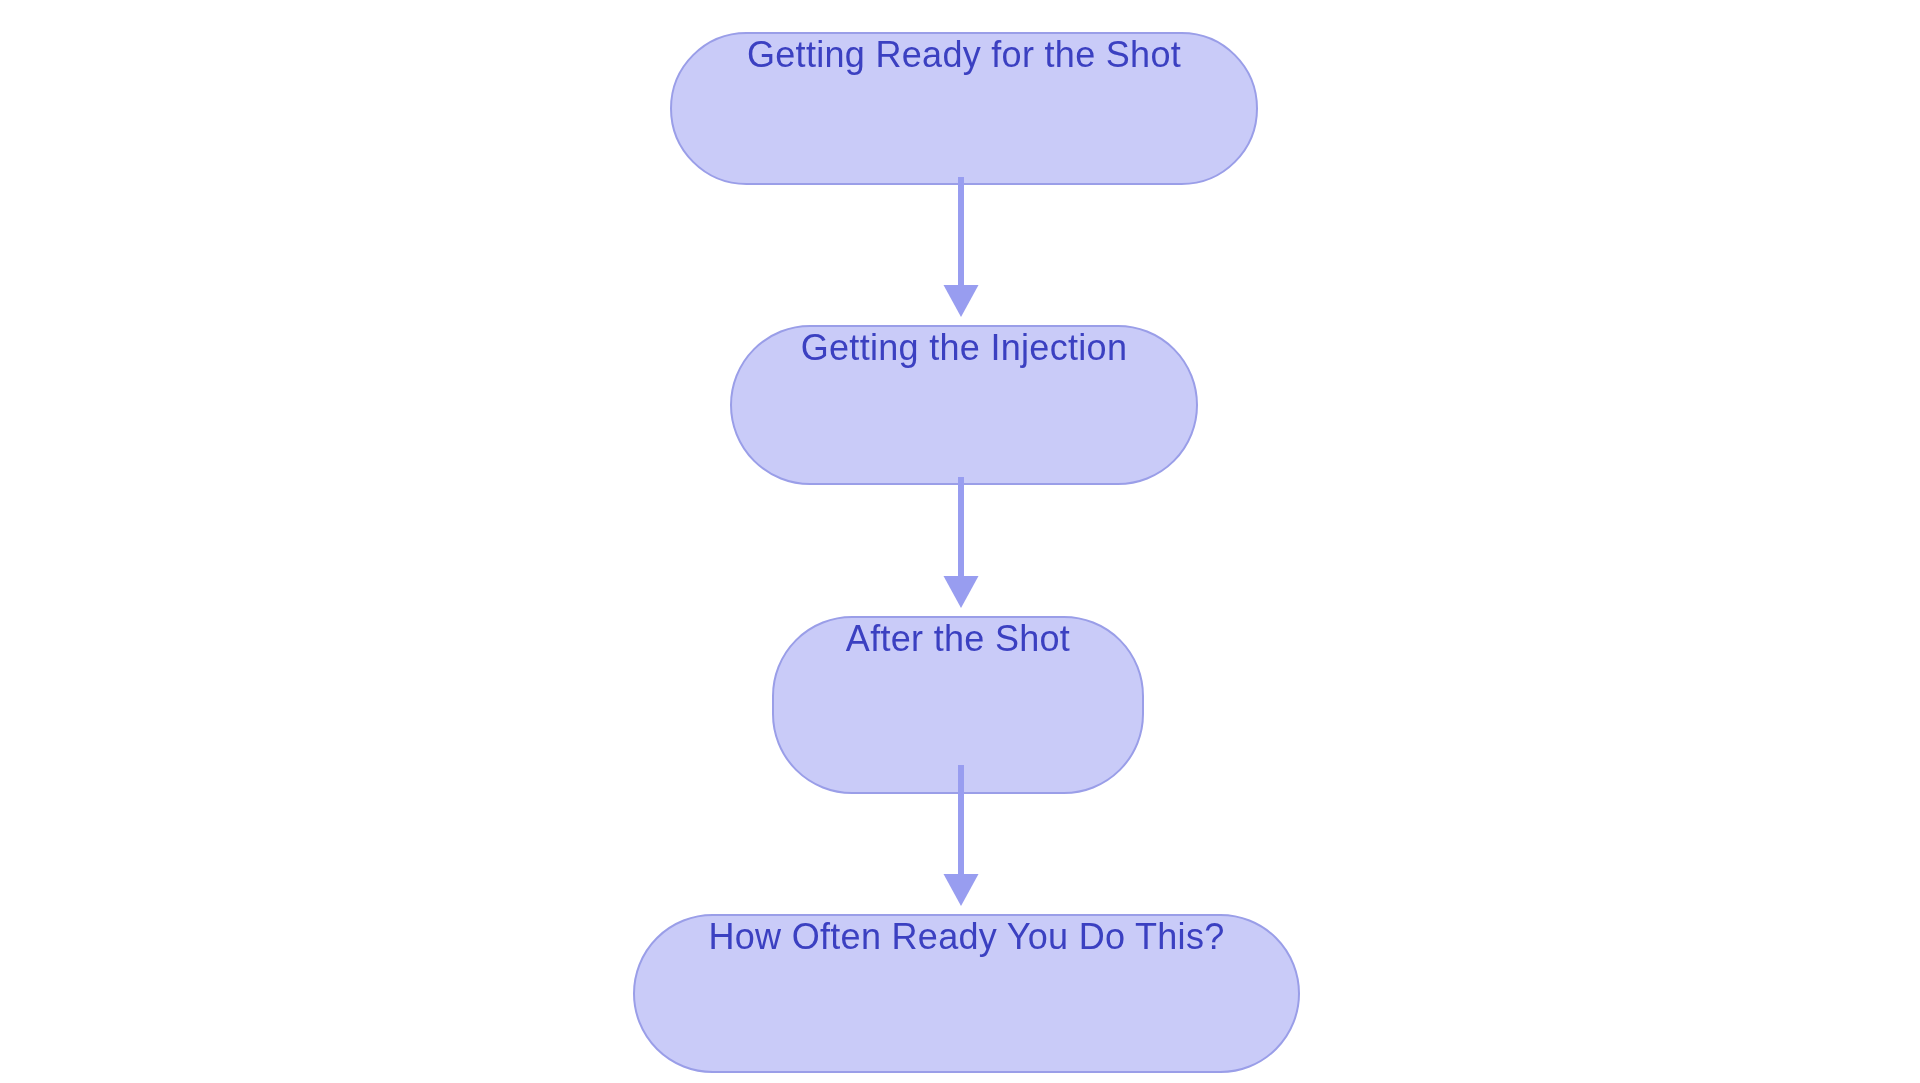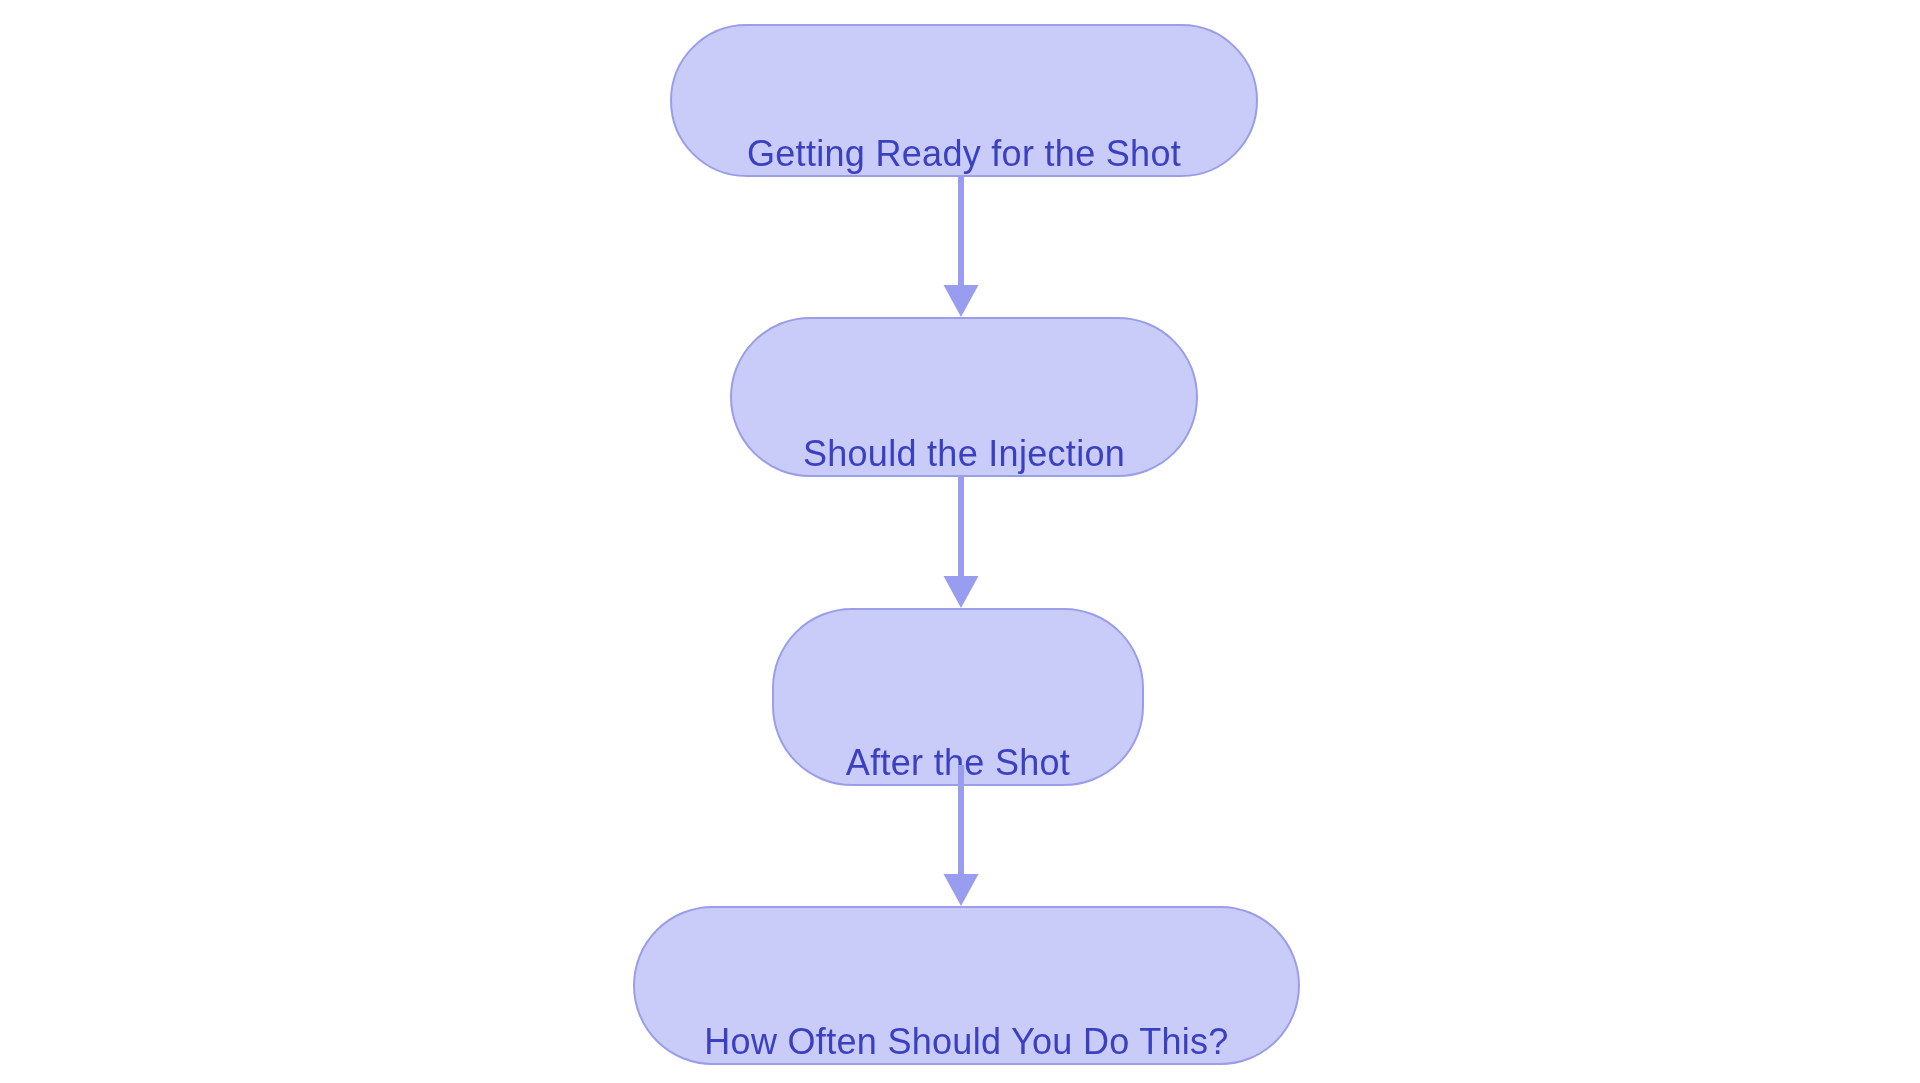--- a/index.html
+++ b/index.html
@@ -15,23 +15,24 @@
     background: var(--bg, #ffffff);
     overflow: hidden;
   }
   .node {
     position: absolute;
     box-sizing: border-box;
     background: var(--node-fill, #c9cbf8);
     border: 2px solid var(--node-border, #9a9ee8);
     border-radius: 80px;
     display: flex;
-    align-items: flex-end;
+    align-items: flex-start;
     justify-content: center;
     text-align: center;
+    margin-top: 8px;
   }
   .node-label {
     color: var(--node-text, #3b40c1);
     font-size: 36px;
     font-weight: 400;
     letter-spacing: 0.3px;
     white-space: nowrap;
     padding: 0 20px;
   }
   .node-1 { left: 670px; top: 24px;  width: 588px; height: 153px; }
@@ -58,34 +59,34 @@
   <div class="node node-1">
     <span class="node-label">Getting Ready for the Shot</span>
   </div>
 
   <svg class="arrow arrow-1" width="40" height="140" viewBox="0 0 40 140" aria-hidden="true">
     <line x1="20" y1="0" x2="20" y2="110"></line>
     <polygon points="2.5,108 37.5,108 20,140"></polygon>
   </svg>
 
   <div class="node node-2">
-    <span class="node-label">Should the Injection</span>
+    <span class="node-label">Getting the Injection</span>
   </div>
 
   <svg class="arrow arrow-2" width="40" height="131" viewBox="0 0 40 131" aria-hidden="true">
     <line x1="20" y1="0" x2="20" y2="101"></line>
     <polygon points="2.5,99 37.5,99 20,131"></polygon>
   </svg>
 
   <div class="node node-3">
     <span class="node-label">After the Shot</span>
   </div>
 
   <svg class="arrow arrow-3" width="40" height="141" viewBox="0 0 40 141" aria-hidden="true">
     <line x1="20" y1="0" x2="20" y2="111"></line>
     <polygon points="2.5,109 37.5,109 20,141"></polygon>
   </svg>
 
   <div class="node node-4">
-    <span class="node-label">How Often Should You Do This?</span>
+    <span class="node-label">How Often Ready You Do This?</span>
   </div>
 
 </div>
 
 </body></html>

